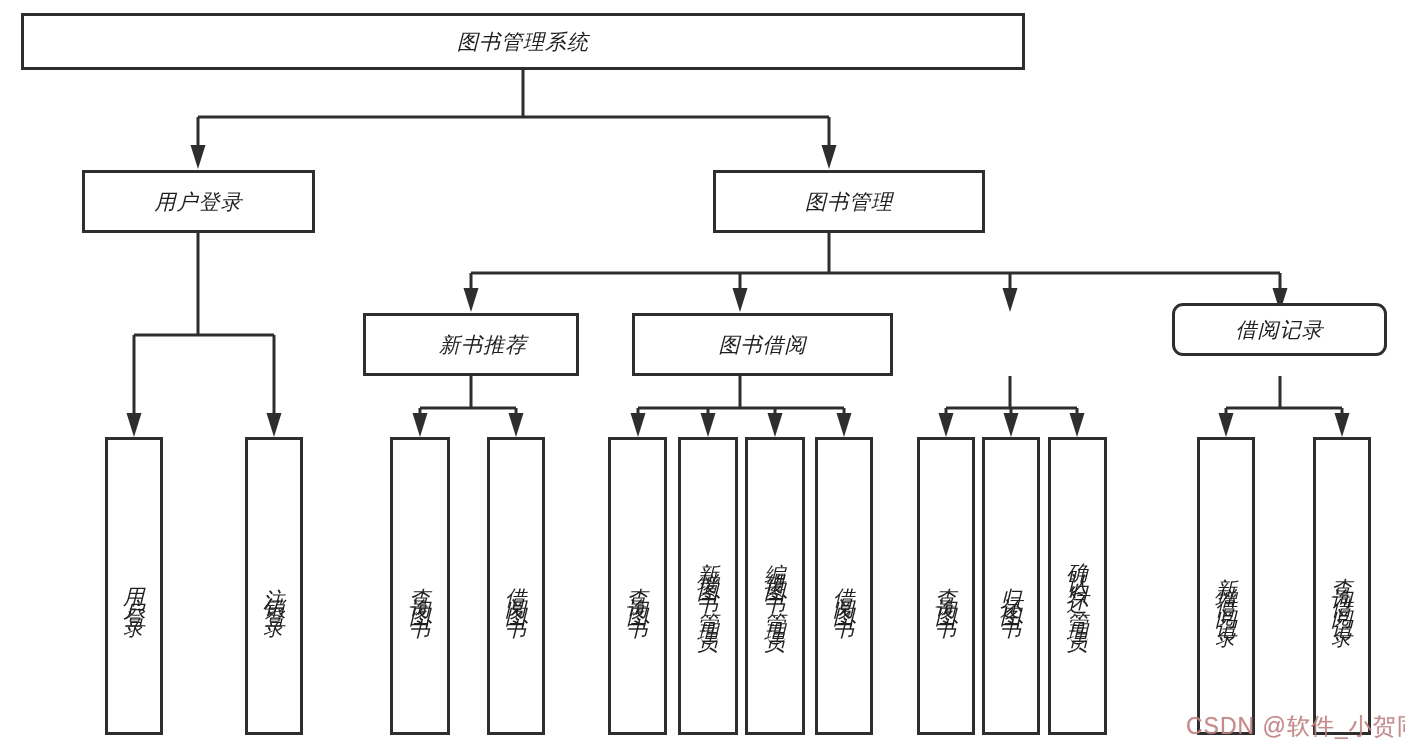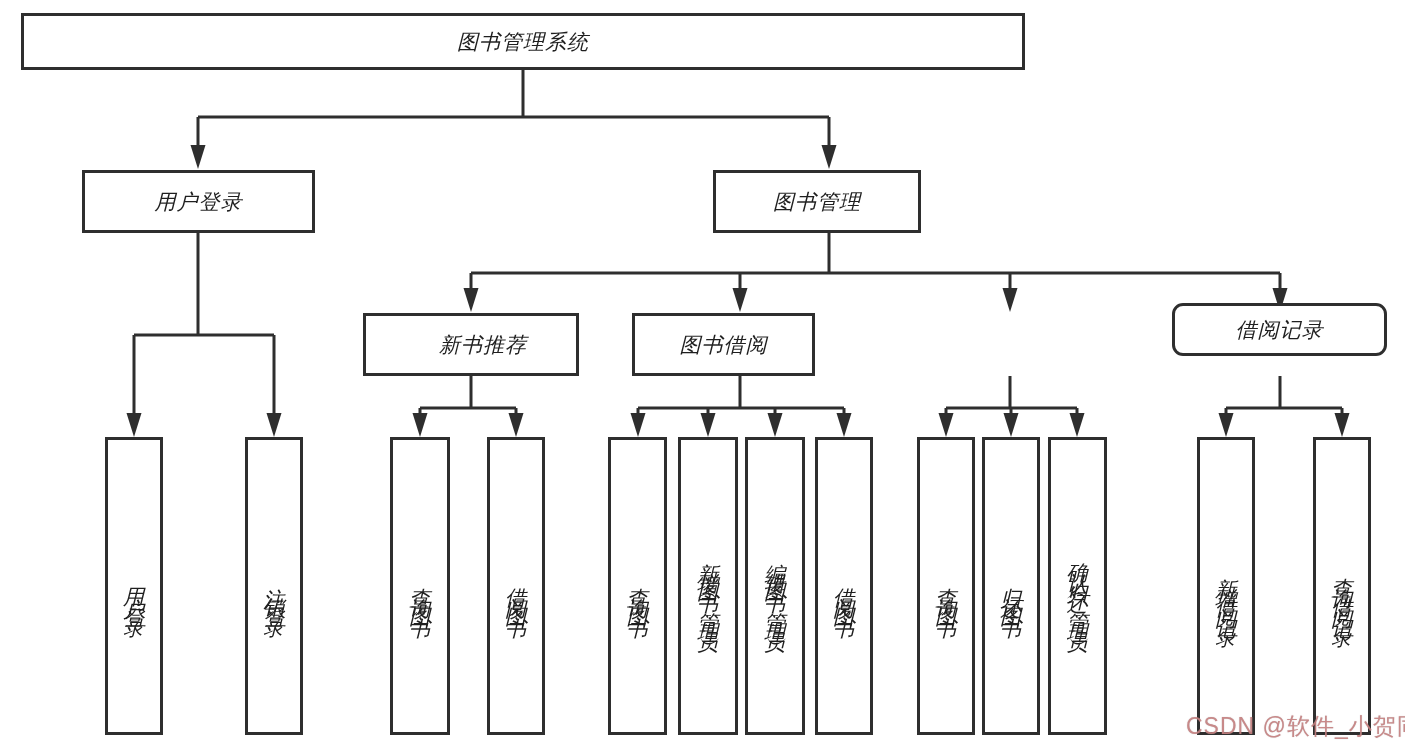--- a/index.html
+++ b/index.html
@@ -37,23 +37,23 @@
     height:298px;
     writing-mode:vertical-rl;
     text-orientation:mixed;
     letter-spacing:10px;
     padding:10px 0 0 0;
     white-space:normal;
     line-height:1.0;
   }
   #node-root{left:21px;top:13px;width:1004px;height:57px;}
   #node-user-login{left:82px;top:170px;width:233px;height:63px;}
-  #node-book-management{left:713px;top:170px;width:208px;height:63px;}
+  #node-book-management{left:713px;top:170px;width:272px;height:63px;}
   #node-new-book{left:363px;top:313px;width:216px;height:63px;padding-left:24px;}
-  #node-book-borrow{left:632px;top:313px;width:183px;height:63px;}
+  #node-book-borrow{left:632px;top:313px;width:261px;height:63px;}
   #node-current-borrow{left:902px;top:313px;width:216px;height:63px;}
   #node-borrow-records{left:1172px;top:303px;width:215px;height:53px;border-radius:11px;}
   #leaf-user-login{left:105px;width:58px;}
   #leaf-logout{left:245px;width:58px;}
   #leaf-query-books-1{left:390px;width:60px;}
   #leaf-borrow-books-1{left:487px;width:58px;}
   #leaf-query-books-2{left:608px;width:59px;}
   #leaf-add-book{left:678px;width:60px;}
   #leaf-edit-book{left:745px;width:60px;}
   #leaf-borrow-books-2{left:815px;width:58px;}

